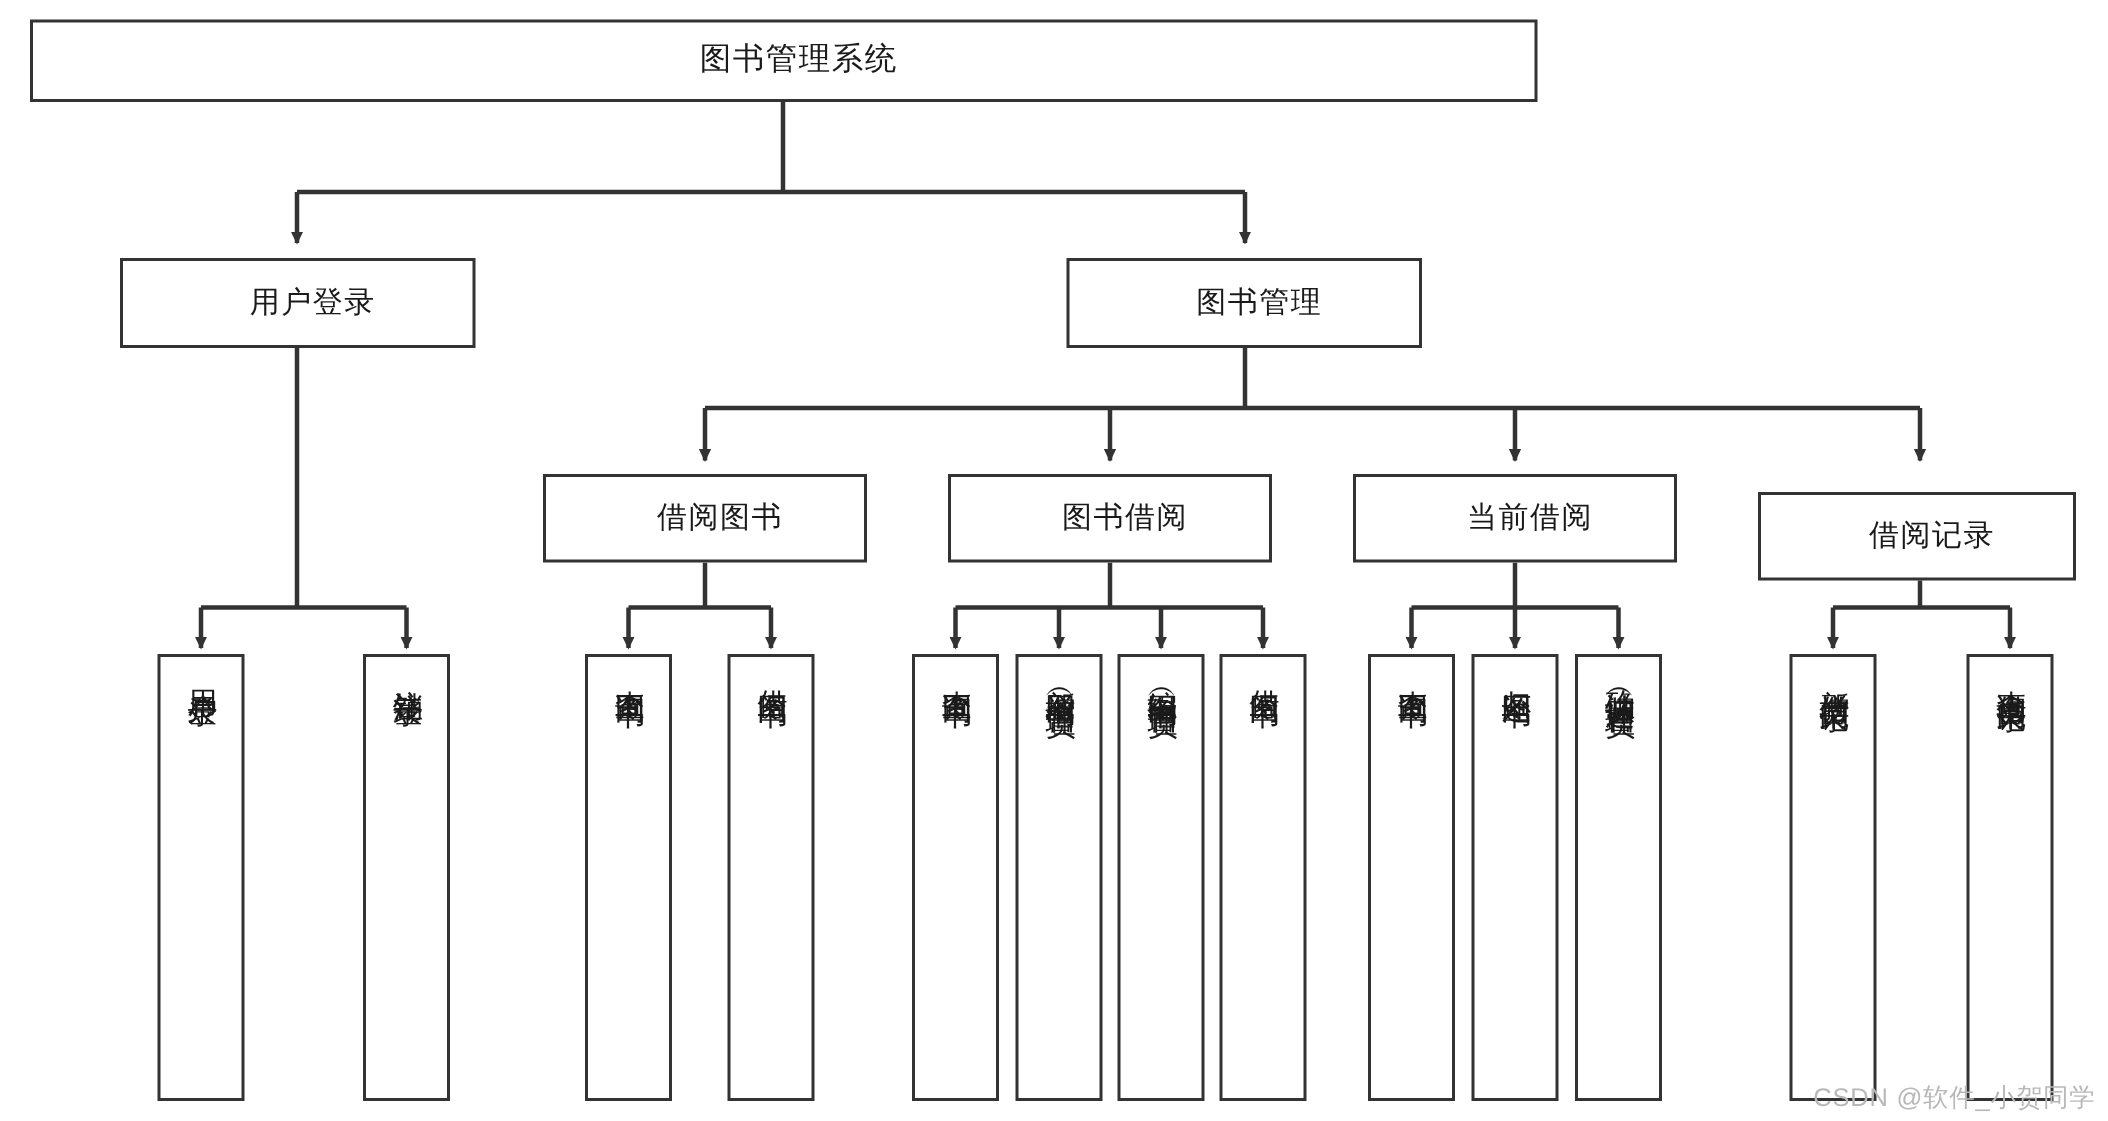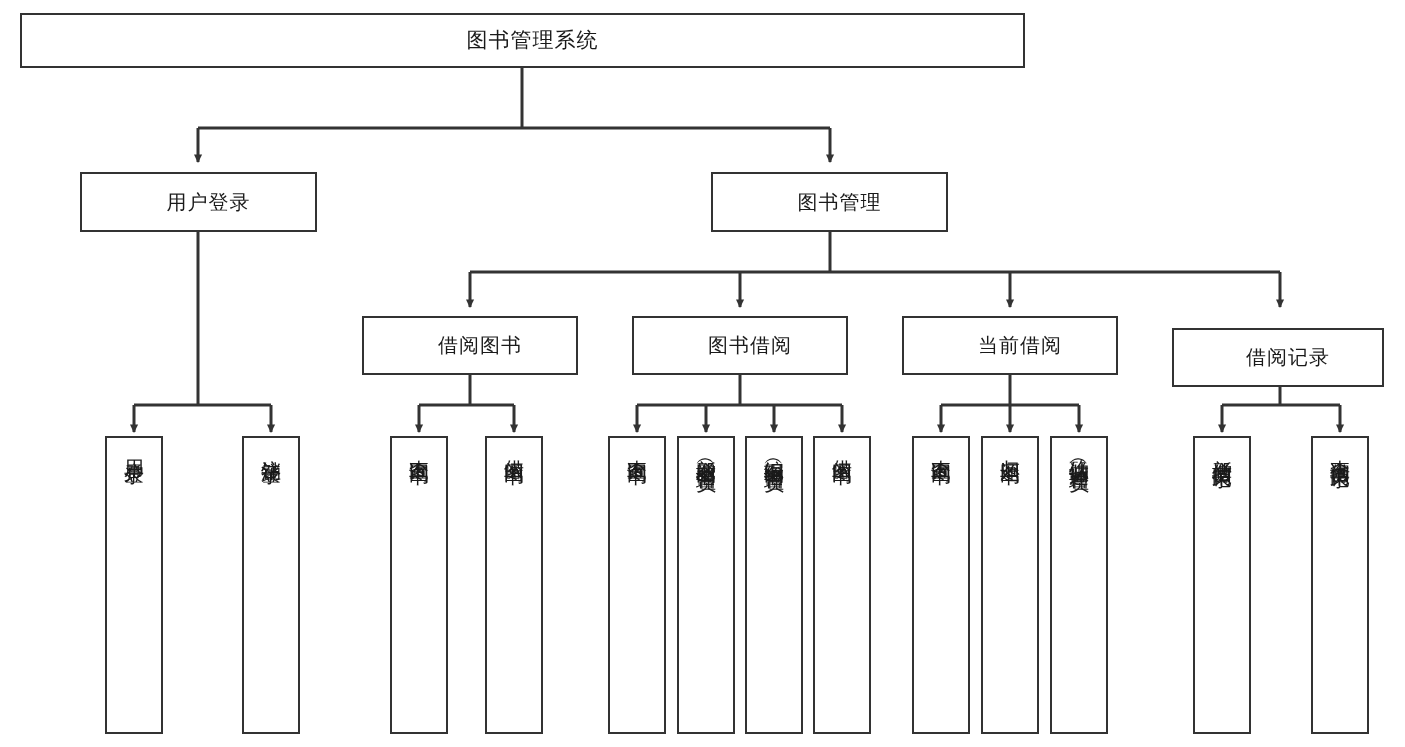--- a/index.html
+++ b/index.html
@@ -191,14 +191,15 @@
     <span class="vlabel">确认归还（管理员）</span>
   </div>
 
   <div class="node node-leaf" style="left:1193px; top:436px; width:58px; height:298px;">
     <span class="vlabel">新增借阅记录</span>
   </div>
   <div class="node node-leaf" style="left:1311px; top:436px; width:58px; height:298px;">
     <span class="vlabel">查询借阅记录</span>
   </div>
 
+  <div id="watermark">CSDN @软件_小贺同学</div>
 
 </div>
 
 </body></html>

